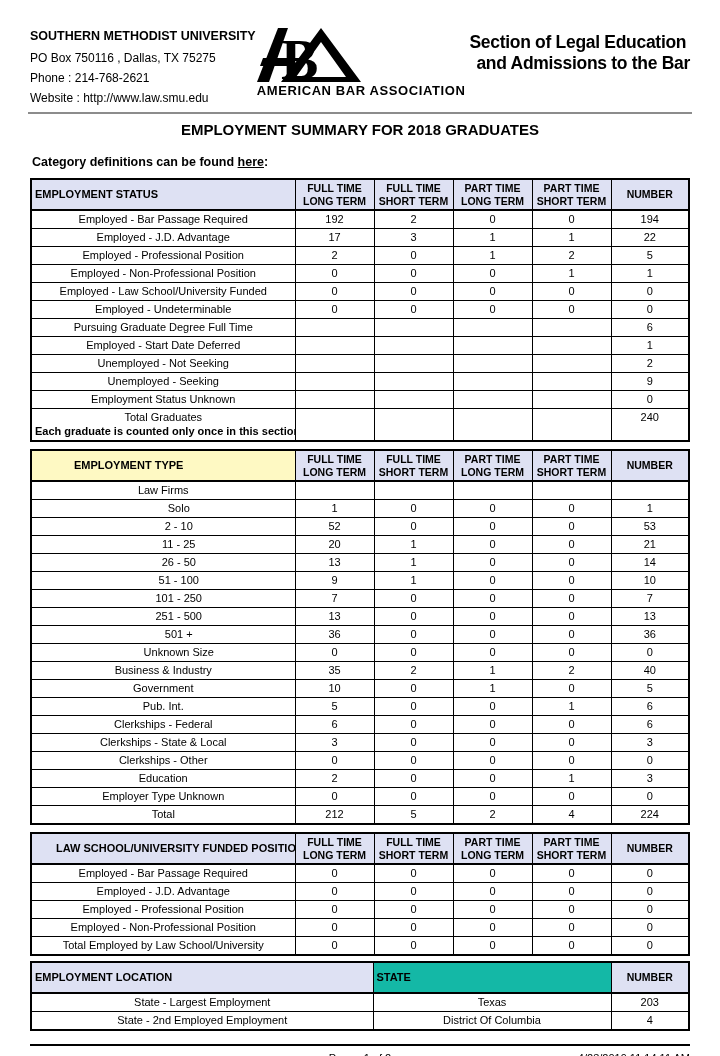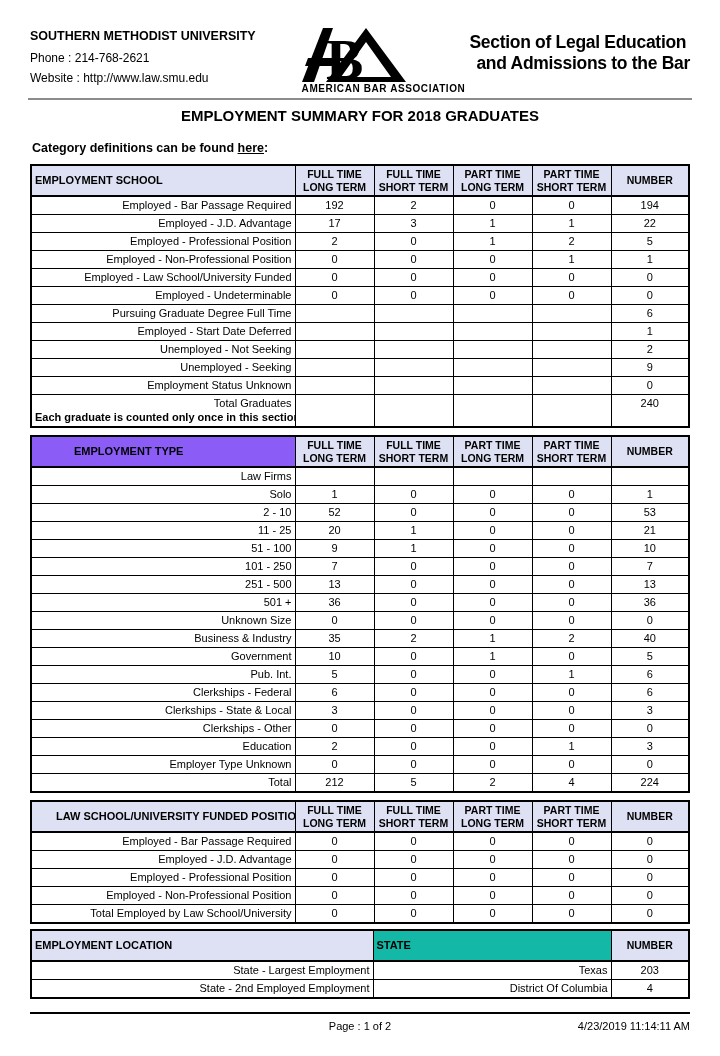--- a/index.html
+++ b/index.html
@@ -9,21 +9,21 @@
     color: #000; position: relative; overflow: hidden;
   }
   .page { box-sizing: border-box; width: 720px; height: 880px; padding: 26px 30px 0 30px; position: relative; }
 
   
   .top { display: flex; justify-content: space-between; align-items: flex-start; }
   .univ { font-size: 12px; line-height: 20px; }
   .univ .school { font-weight: bold; font-size: 12.5px; margin-bottom: 2px; }
   .brand { display: flex; align-items: flex-start; margin-top: 2px; }
   .logo-wrap { display: flex; flex-direction: column; align-items: flex-start; }
-  .aba-caption { font-size: 10px; font-weight: bold; letter-spacing: 0.6px; margin-top: 1px; }
+  .aba-caption { font-size: 13px; font-weight: bold; letter-spacing: 0.6px; margin-top: 1px; }
   .section-txt { font-size: 17.5px; font-weight: bold; line-height: 21px; letter-spacing: -0.3px; margin-left: 4px; margin-top: 4px; }
   .section-txt div:nth-child(2) { padding-left: 7px; }
 
   .rule { border: none; border-top: 2px solid #8c8c8c; margin: 4px -2px 0 -2px; }
   .doc-title { text-align: center; font-weight: bold; font-size: 15px; margin: 7px 0 0 0; }
   .cat-line { font-weight: bold; font-size: 12.5px; margin: 17px 0 9px 2px; }
   .cat-line a { color: #000; text-decoration: underline; cursor: pointer; }
 
   
   table.grid {
@@ -31,38 +31,39 @@
     border: 2px solid #000; margin-bottom: 7px; font-size: 11px;
   }
   table.grid th, table.grid td { border: 1px solid #000; padding: 0 3px; overflow: hidden; white-space: nowrap; }
   table.grid thead th {
     background: #dee1f3; border-bottom: 2px solid #000;
     font-size: 10.5px; line-height: 13px; height: 29px; vertical-align: middle; text-align: center;
   }
   table.grid thead th.label-col { text-align: left; font-size: 11px; }
   table.grid td { height: 17px; line-height: 15px; vertical-align: middle; }
   td.num, th.num-col { text-align: center; }
-  td.label { text-align: right; }
+  td.label { text-align: center; }
   td.label.indent { padding-left: 34px; }
   td .note { font-weight: bold; }
   tr.tall td { height: 30px; vertical-align: top; line-height: 14px; padding-top: 1px; }
 
   
   .footer { margin-top: 13px; border-top: 2px solid #000; position: relative; }
   .footer .pageno { text-align: center; font-size: 11px; padding-top: 6px; }
   .footer .stamp { position: absolute; right: 0; top: 6px; font-size: 11px; }
 </style>
 </head>
 <body>
 
 <div class="page">
 
   <div class="top">
     <div class="univ">
       <div class="school">SOUTHERN METHODIST UNIVERSITY</div>
+      <div>PO Box 750116 , Dallas, TX 75275</div>
       <div>Phone : 214-768-2621</div>
       <div>Website : http://www.law.smu.edu</div>
     </div>
     <div class="brand">
       <div class="logo-wrap">
         <svg width="104" height="54" viewBox="0 0 104 54">
           <g fill="#000">
             <polygon points="0,54 21,0 31,0 12,54"></polygon>
             <polygon points="6,30 36,30 36,38 3,38"></polygon>
             <text x="24" y="51" font-family="Liberation Serif, serif" font-size="56" font-weight="bold">B</text>
@@ -88,21 +89,21 @@
     <colgroup>
         <col style="width:264px">
         <col style="width:79px">
         <col style="width:79px">
         <col style="width:79px">
         <col style="width:79px">
         <col>
       </colgroup>
     <thead>
         <tr>
-          <th class="label-col" style="background: rgb(222, 225, 243);">EMPLOYMENT SCHOOL</th>
+          <th class="label-col" style="background: rgb(222, 225, 243);">EMPLOYMENT STATUS</th>
           <th class="num-col" style="background: rgb(222, 225, 243);">
             <div>FULL TIME</div>
             <div>LONG TERM</div>
           </th>
           <th class="num-col" style="background: rgb(222, 225, 243);">
             <div>FULL TIME</div>
             <div>SHORT TERM</div>
           </th>
           <th class="num-col" style="background: rgb(222, 225, 243);">
             <div>PART TIME</div>
@@ -246,21 +247,21 @@
     <colgroup>
         <col style="width:264px">
         <col style="width:79px">
         <col style="width:79px">
         <col style="width:79px">
         <col style="width:79px">
         <col>
       </colgroup>
     <thead>
         <tr>
-          <th class="label-col" style="background: #8b5cf6; padding-left: 42px;">EMPLOYMENT TYPE</th>
+          <th class="label-col" style="background: #fef9c3; padding-left: 42px;">EMPLOYMENT TYPE</th>
           <th class="num-col" style="background: rgb(222, 225, 243);">
             <div>FULL TIME</div>
             <div>LONG TERM</div>
           </th>
           <th class="num-col" style="background: rgb(222, 225, 243);">
             <div>FULL TIME</div>
             <div>SHORT TERM</div>
           </th>
           <th class="num-col" style="background: rgb(222, 225, 243);">
             <div>PART TIME</div>
@@ -308,20 +309,30 @@
         </tr>
         <tr>
           <td class="label indent">
             <div>11 - 25</div>
           </td>
           <td class="num">20</td>
           <td class="num">1</td>
           <td class="num">0</td>
           <td class="num">0</td>
           <td class="num">21</td>
+        </tr>
+        <tr>
+          <td class="label indent">
+            <div>26 - 50</div>
+          </td>
+          <td class="num">13</td>
+          <td class="num">1</td>
+          <td class="num">0</td>
+          <td class="num">0</td>
+          <td class="num">14</td>
         </tr>
         <tr>
           <td class="label indent">
             <div>51 - 100</div>
           </td>
           <td class="num">9</td>
           <td class="num">1</td>
           <td class="num">0</td>
           <td class="num">0</td>
           <td class="num">10</td>

